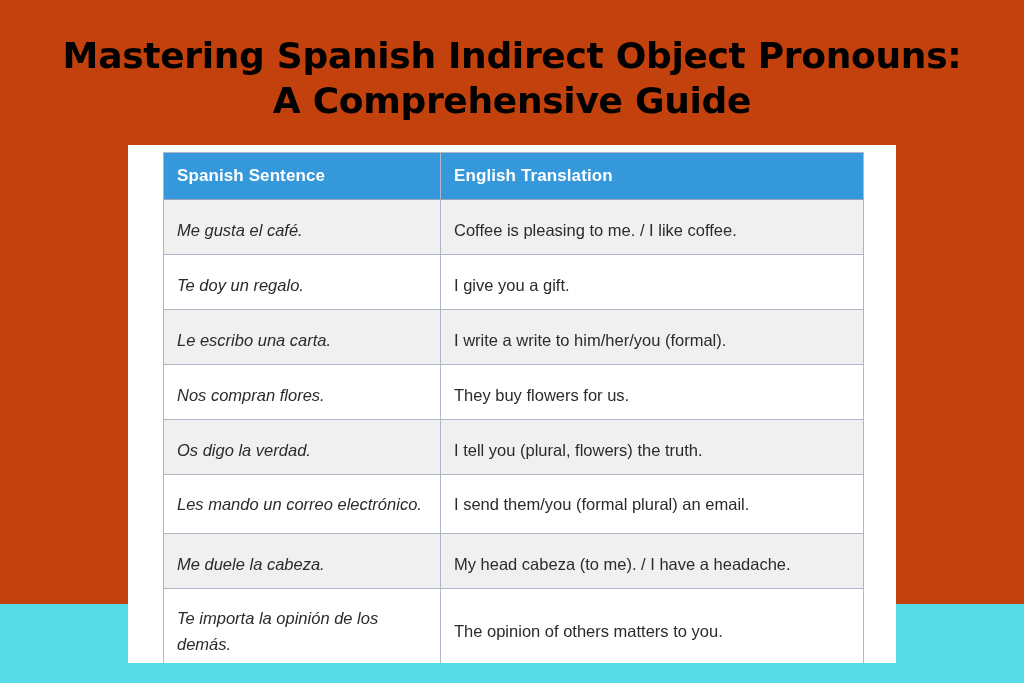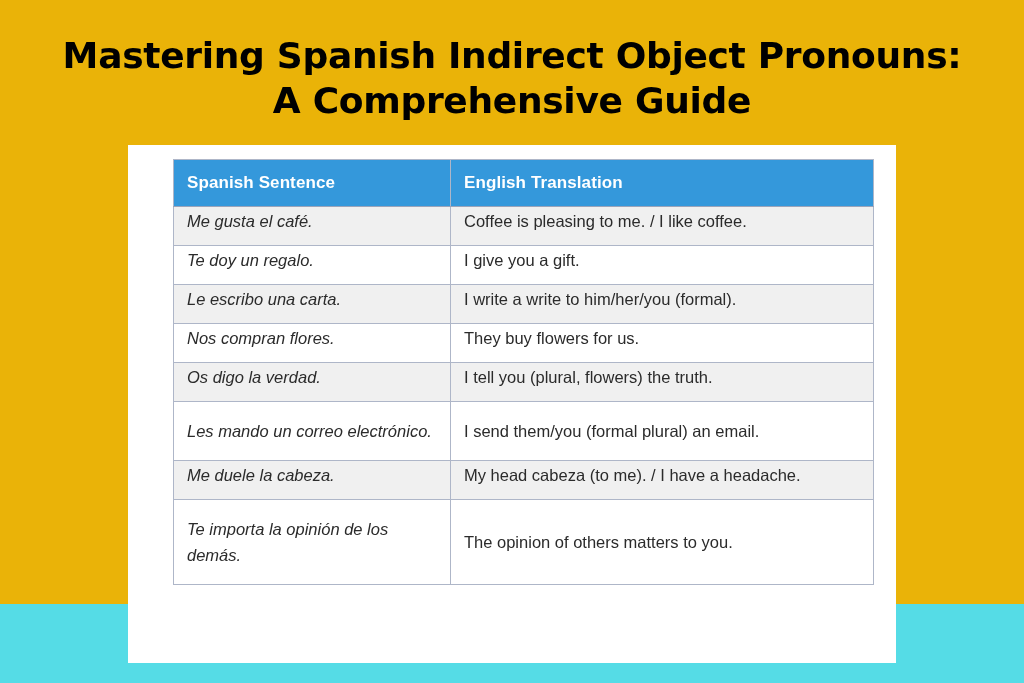--- a/index.html
+++ b/index.html
@@ -12,21 +12,21 @@
     background: #55dce6;
     font-family: "Liberation Sans", sans-serif;
     overflow: hidden;
     position: relative;
   }
 
   .page {
     width: 1024px;
     height: 604px;
     position: relative;
-    background: #eab308;
+    background: #c2410c;
   }
 
   
   .title-block {
     position: absolute;
     left: 0;
     top: 33px;
     width: 1024px;
     text-align: center;
   }
@@ -48,23 +48,22 @@
     width: 768px;
     height: 518px;
     background: #ffffff;
     overflow: hidden;
   }
 
   
   .table-wrap {
     position: absolute;
     left: 35px;
-    top: 14px;
+    top: 7px;
     width: 700px;
-    margin-left: 10px;
   }
   table.grid {
     border-collapse: collapse;
     table-layout: fixed;
     width: 700px;
     border: 1px solid #aeb6c8;
   }
   table.grid col.c1 { width: 277px; }
   table.grid col.c2 { width: 423px; }
 
@@ -80,21 +79,21 @@
     border-bottom: 1px solid #9aa4ba;
     vertical-align: middle;
     letter-spacing: 0.1px;
   }
   table.grid th.th-right {
     border-left: 1px solid #0c4a6e;
   }
 
   table.grid td {
     border: 1px solid #aeb6c8;
-    padding: 1px 14px 11px 13px;
+    padding: 17px 14px 11px 13px;
     vertical-align: middle;
     font-size: 16.5px;
     line-height: 26px;
     color: #2b2b2b;
   }
   table.grid td.es {
     font-style: italic;
     font-family: "Liberation Sans", sans-serif;
   }
   table.grid td.en {

